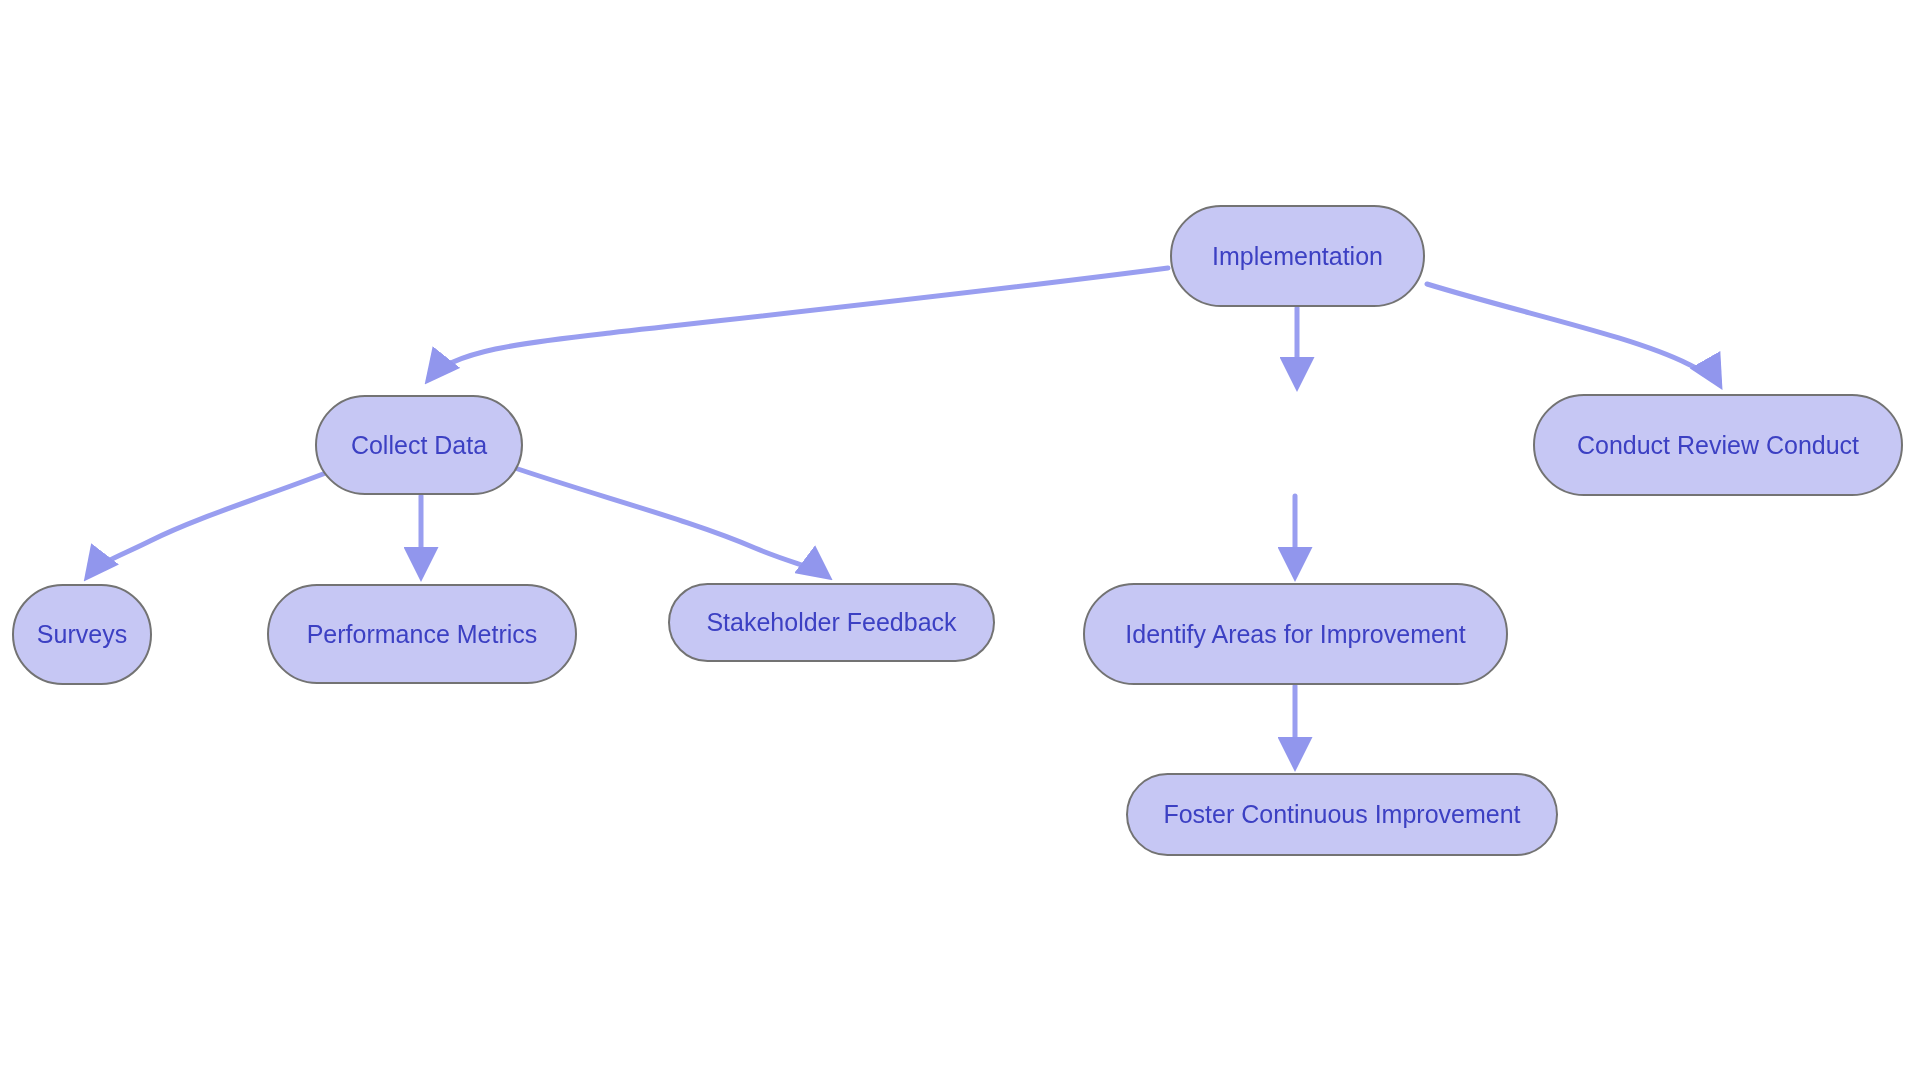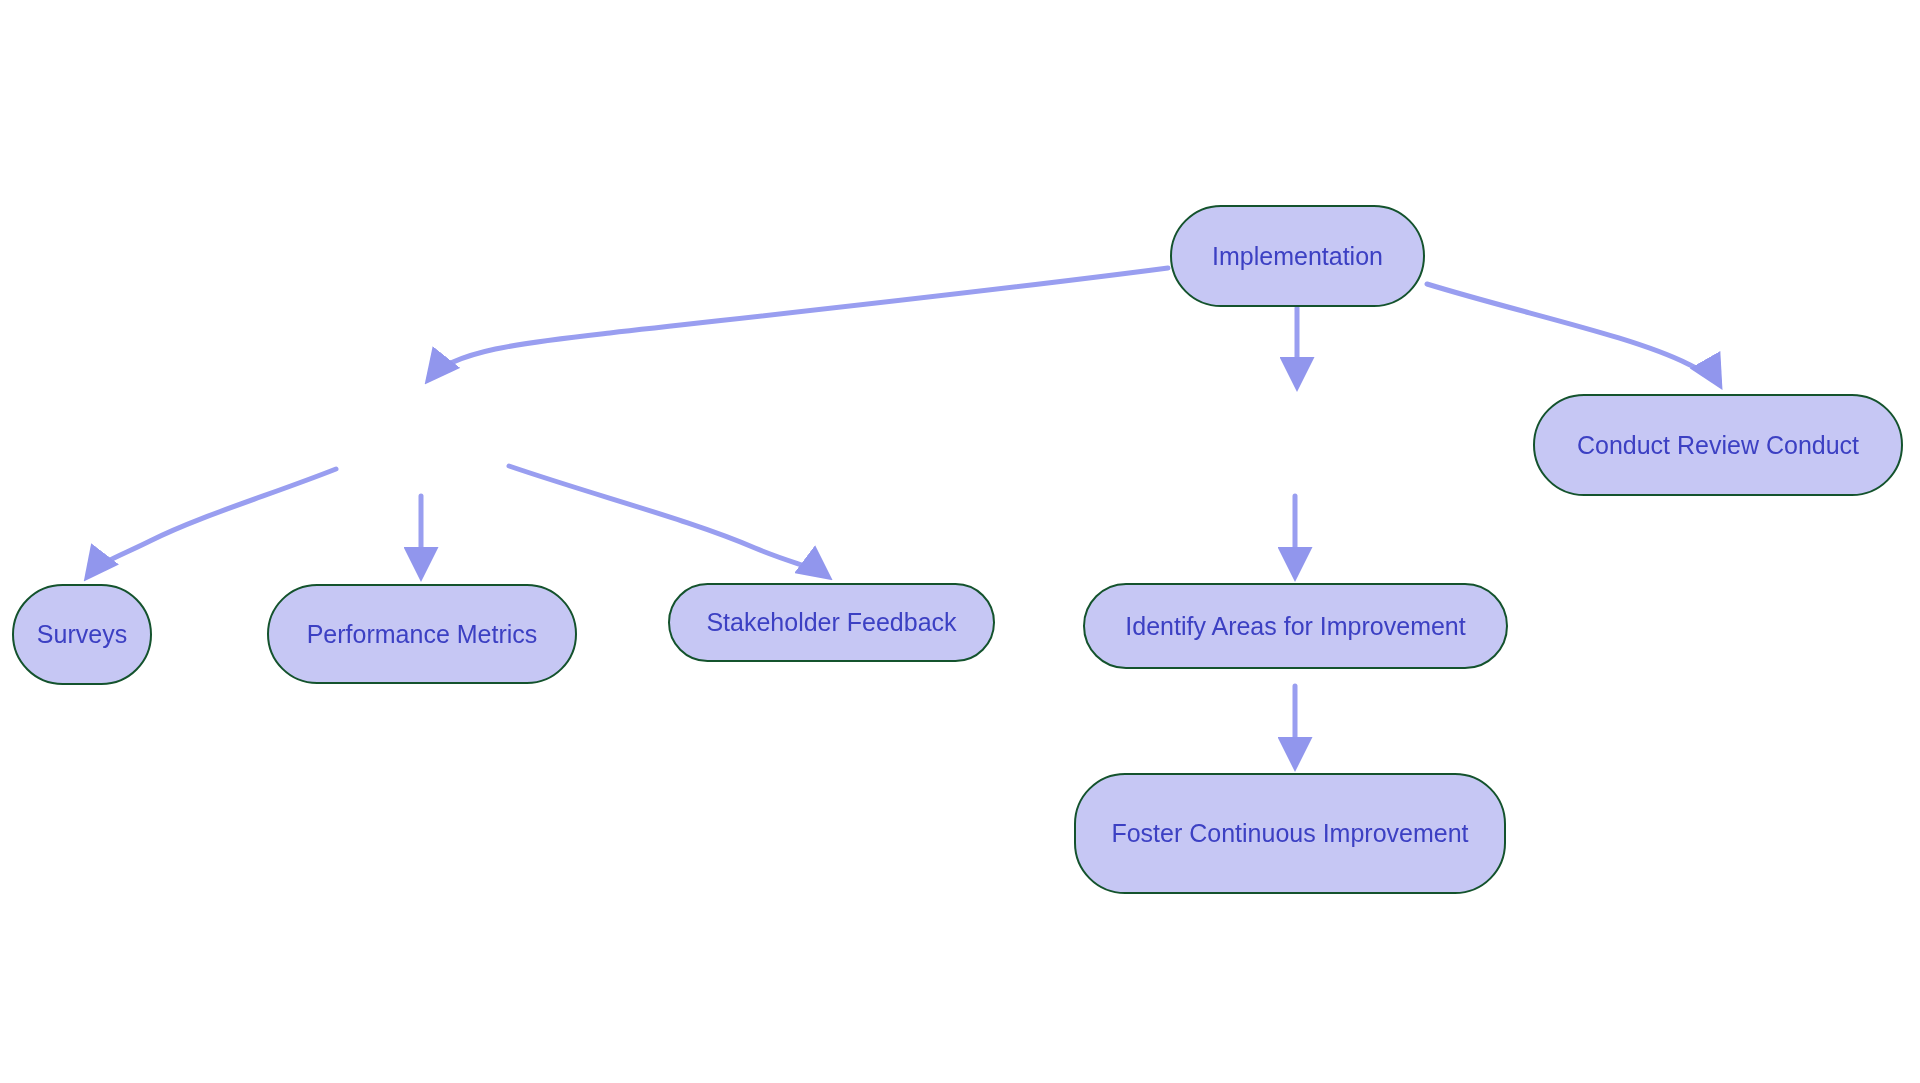--- a/index.html
+++ b/index.html
@@ -20,21 +20,21 @@
     left: 0;
     top: 0;
     width: 1920px;
     height: 1083px;
     display: block;
   }
   .node {
     position: absolute;
     box-sizing: border-box;
     background: #c6c7f4;
-    border: 2px solid #14532d;
+    border: 2px solid #737373;
     border-radius: 51px;
     display: flex;
     align-items: center;
     justify-content: center;
     color: #3c40c3;
     font-size: 25px;
     line-height: 1;
     white-space: nowrap;
     text-align: center;
   }
@@ -63,39 +63,42 @@
       <path d="M 509 466 C 600 497, 690 520, 755 548 C 793 564, 815 567, 827 576" marker-end="url(#arrow)"></path>
       <path d="M 1295 496 L 1295 575" marker-end="url(#arrow)"></path>
       <path d="M 1295 686 L 1295 765" marker-end="url(#arrow)"></path>
     </g>
   </svg>
 
   <div class="node" style="left:1170px; top:205px; width:255px; height:102px;">
     <span>Implementation</span>
   </div>
 
+  <div class="node" style="left:315px; top:395px; width:208px; height:100px;">
+    <span>Collect Data</span>
+  </div>
 
 
   <div class="node" style="left:1533px; top:394px; width:370px; height:102px;">
     <span>Conduct Review Conduct</span>
   </div>
 
   <div class="node" style="left:267px; top:584px; width:310px; height:100px;">
     <span>Performance Metrics</span>
   </div>
 
   <div class="node" style="left:12px; top:584px; width:140px; height:101px;">
     <span>Surveys</span>
   </div>
 
   <div class="node" style="left:668px; top:583px; width:327px; height:79px;">
     <span>Stakeholder Feedback</span>
   </div>
 
-  <div class="node" style="left:1083px; top:583px; width:425px; height:86px;">
+  <div class="node" style="left:1083px; top:583px; width:425px; height:102px;">
     <span>Identify Areas for Improvement</span>
   </div>
 
-  <div class="node" style="left:1074px; top:773px; width:432px; height:121px;">
+  <div class="node" style="left:1126px; top:773px; width:432px; height:83px;">
     <span>Foster Continuous Improvement</span>
   </div>
 
 </div>
 
 </body></html>

